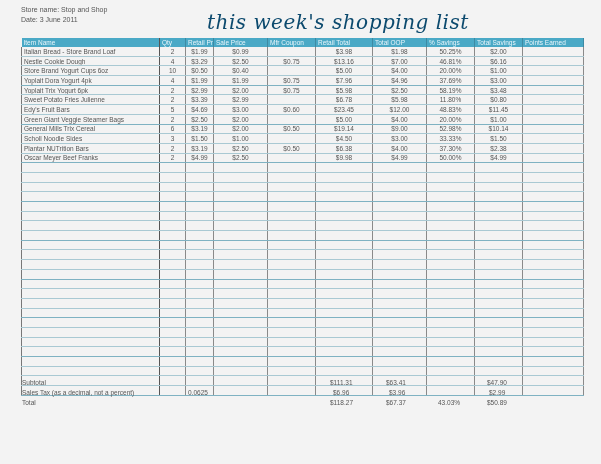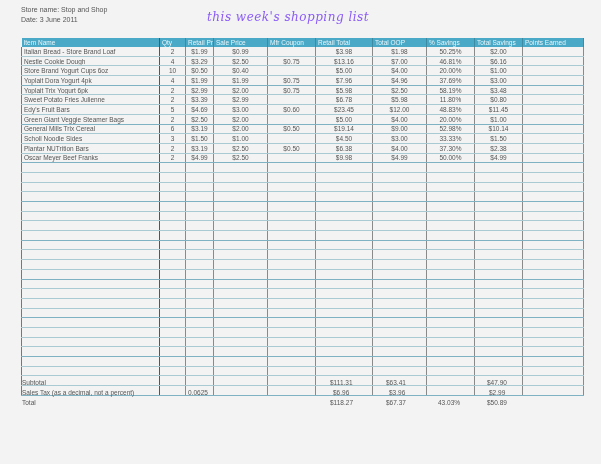--- a/index.html
+++ b/index.html
@@ -3,21 +3,21 @@
 <meta charset="utf-8">
 <style>
   html, body { margin:0; padding:0; }
   body {
     width:601px; height:464px; background:#f3f3f3; position:relative; overflow:hidden;
     font-family:"Liberation Sans", sans-serif; color:#555;
   }
   .meta { position:absolute; left:21px; font-size:7px; color:#555; }
   .title {
     position:absolute; left:207px; top:10px; font-family:"DejaVu Serif", serif;
-    font-style:italic; font-size:12px; color:#8b5cf6; letter-spacing:0.5px;
+    font-style:italic; font-size:20px; color:#0c4a6e; letter-spacing:0.5px;
   }
   .grid { position:absolute; left:21px; top:38px; width:562px; }
   table { border-collapse:collapse; table-layout:fixed; width:562px; }
   th {
     background:#4aa9c6; color:#e9f6fb; font-weight:normal; font-size:6.5px; height:9px;
     padding:0 2px; text-align:left; white-space:nowrap; overflow:hidden;
     border-right:1px solid #3d8aa3;
   }
   td {
     height:8.7px; font-size:6.5px; padding:0 2px; white-space:nowrap; overflow:hidden;

